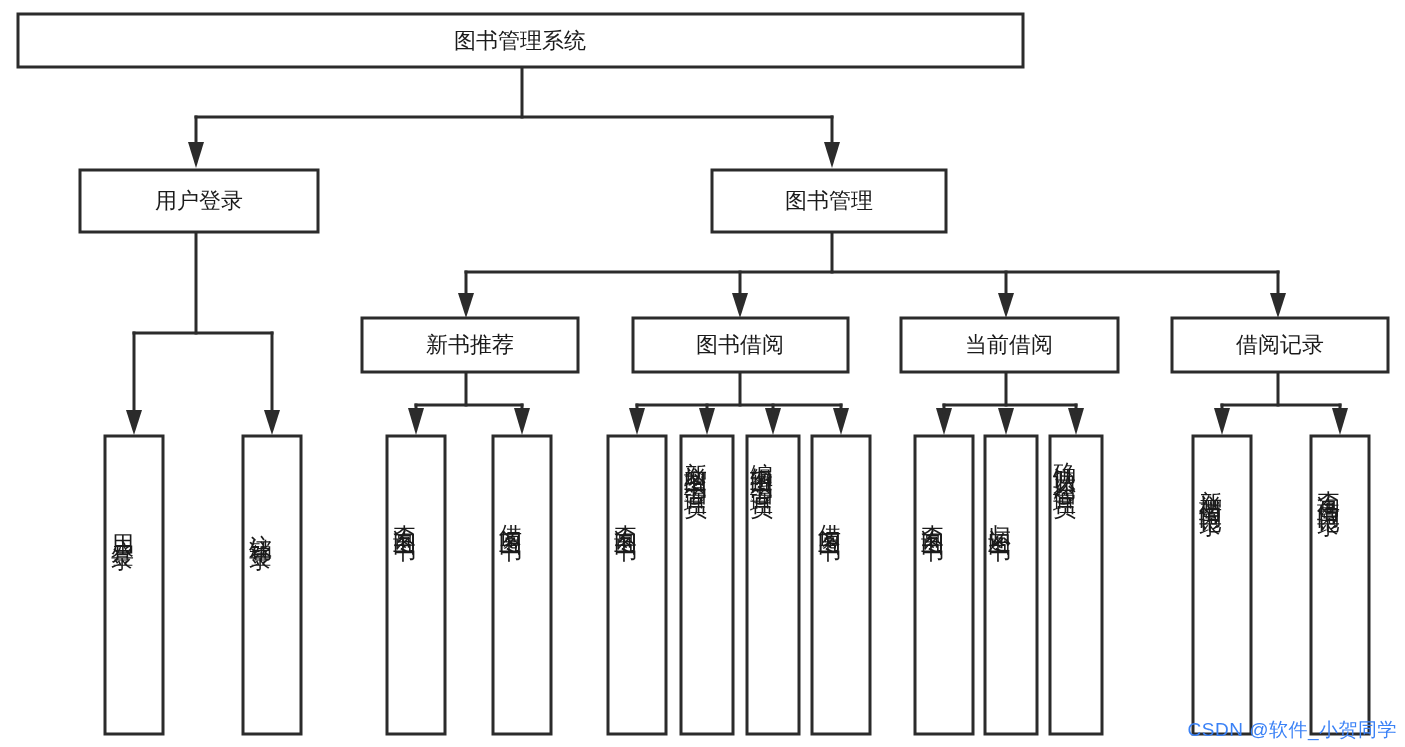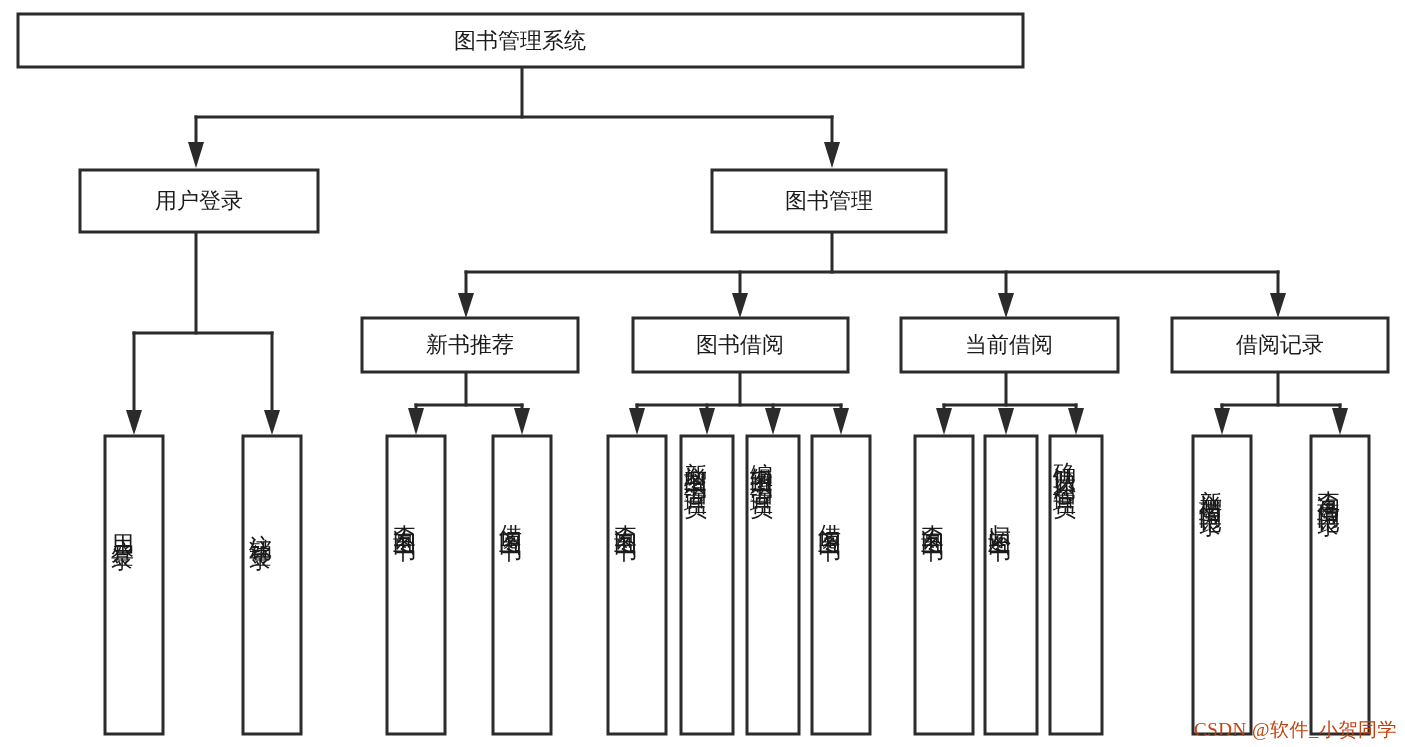--- a/index.html
+++ b/index.html
@@ -56,23 +56,23 @@
     letter-spacing: 5px;
     color: #1a1a1a;
     white-space: nowrap;
     pointer-events: none;
     text-align: start;
   }
   .watermark {
     position: absolute;
     right: 8px;
     bottom: 4px;
-    font-family: Liberation Serif, serif;
+    font-family: Liberation Sans, sans-serif;
     font-size: 19px;
-    color: #c2410c;
+    color: #3b82f6;
     white-space: nowrap;
     letter-spacing: 0.5px;
   }
 </style>
 </head>
 <body>
 
 <div id="stage">
 
   <svg id="diagram-svg" viewBox="0 0 1405 747">

